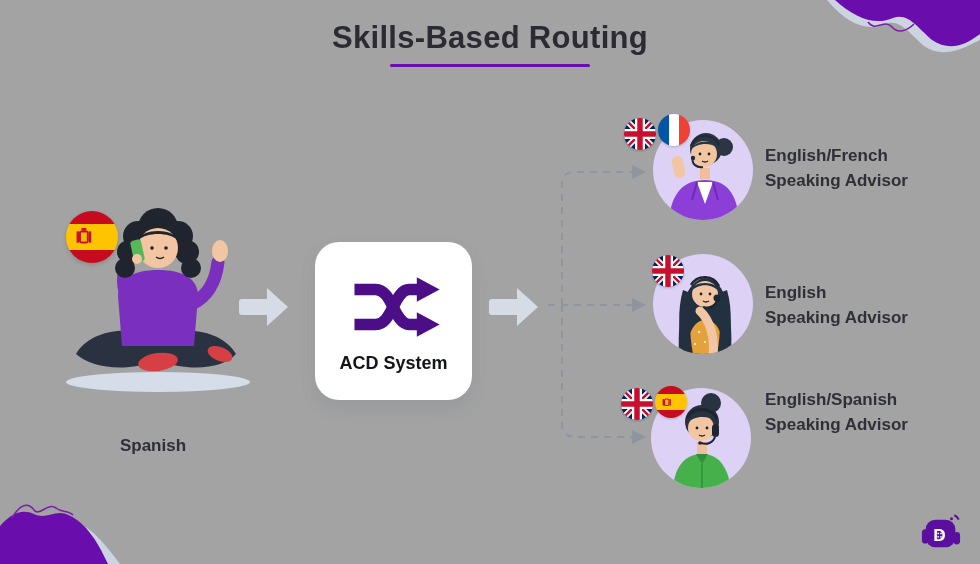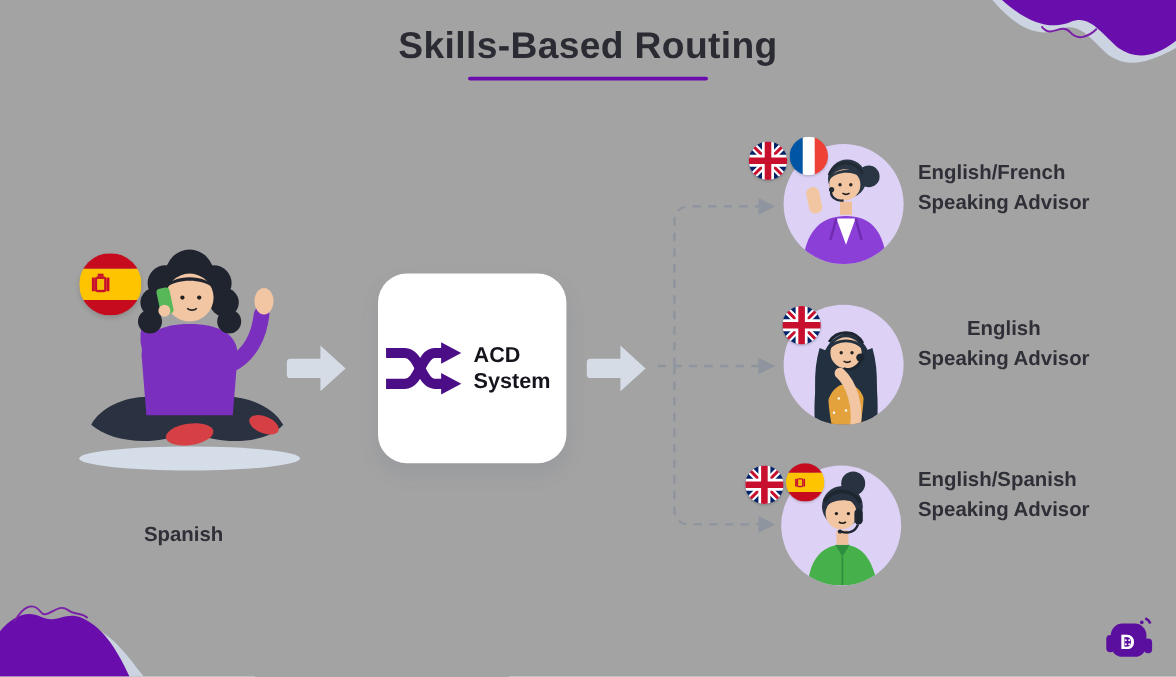--- a/index.html
+++ b/index.html
@@ -22,41 +22,41 @@
   .customer-flag{left:66px;top:211px;width:52px;height:52px;filter:drop-shadow(0 2px 2px rgba(0,0,0,.15));}
   .customer-label{
     left:33px;top:399px;width:240px;text-align:center;
     font-size:17px;font-weight:700;color:#2F2F38;line-height:25px;margin-top:34px;
   }
   
   .flow-arrow-1{left:238px;top:285px;width:52px;height:44px;}
   .flow-arrow-2{left:488px;top:285px;width:52px;height:44px;}
   
   .acd-card{
-    left:315px;top:228px;width:157px;height:158px;background:#FFFFFF;border-radius:24px;
+    left:315px;top:242px;width:157px;height:158px;background:#FFFFFF;border-radius:24px;
     box-shadow:0 8px 18px rgba(60,80,120,.10);
-    display:flex;flex-direction:row;align-items:center;justify-content:center;gap:8px;
+    display:flex;flex-direction:column;align-items:center;justify-content:center;gap:8px;
   }
   .acd-icon{width:100px;height:76px;}
   .acd-label{font-size:18px;font-weight:700;color:#14141C;}
   
   .connector{left:540px;top:115px;width:125px;height:345px;}
   
   .advisor-avatar{
     width:100px;height:100px;border-radius:50%;background:#DDD2F6;overflow:hidden;
   }
   .av1{left:653px;top:120px;}
   .av2{left:653px;top:254px;}
   .av3{left:651px;top:388px;}
   .flag-badge{width:32px;height:32px;filter:drop-shadow(0 1px 1px rgba(0,0,0,.2));}
   .advisor-label{
     font-size:17px;font-weight:700;color:#2F2F38;line-height:25px;
   }
-  .lbl1{left:765px;top:131px;}
-  .lbl2{left:765px;top:261px;text-align:center;}
+  .lbl1{left:765px;top:143px;}
+  .lbl2{left:765px;top:280px;}
   .lbl3{left:765px;top:387px;}
   
   .logo{right:18px;bottom:10px;display:flex;align-items:center;gap:4px;}
   .logo-text{font-size:26px;font-weight:800;letter-spacing:.2px;}
   .logo-text .dark{color:#18141F;}
   .logo-text .accent{color:#6A0DAD;}
   
   .deco-tr{right:0;top:0;width:160px;height:70px;}
   .deco-bl{left:0;bottom:0;width:130px;height:70px;}
 </style>

